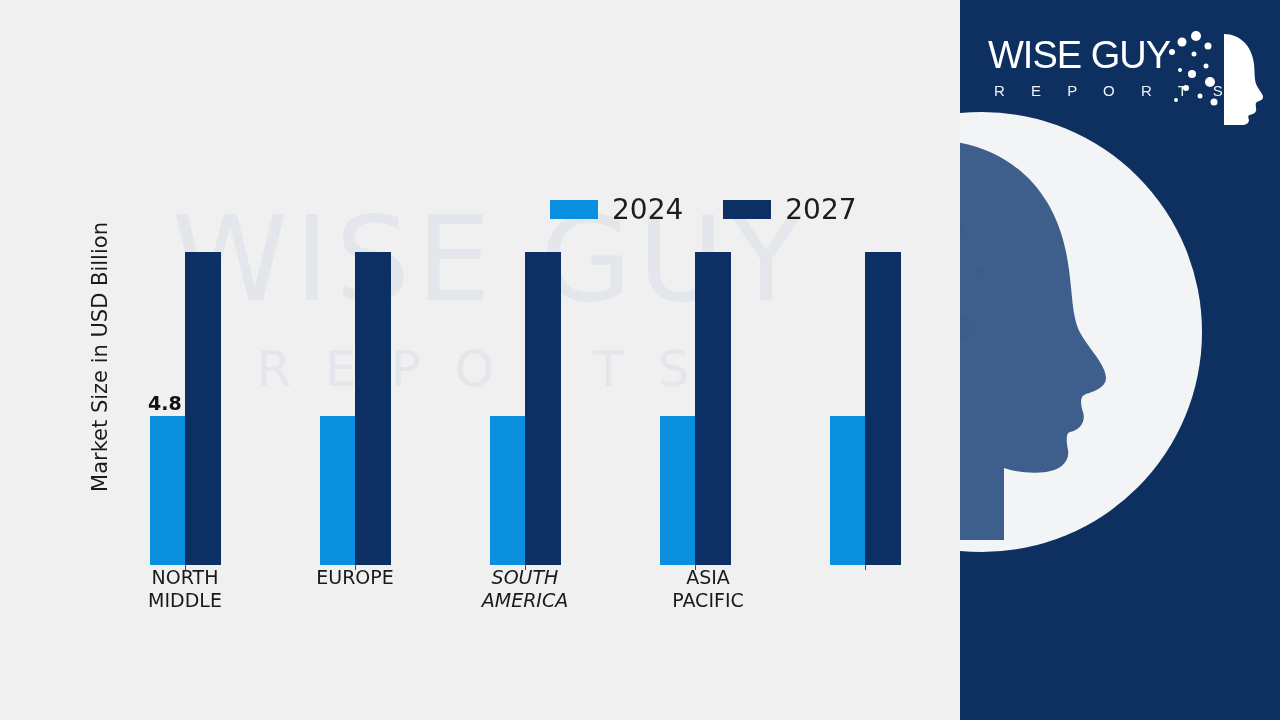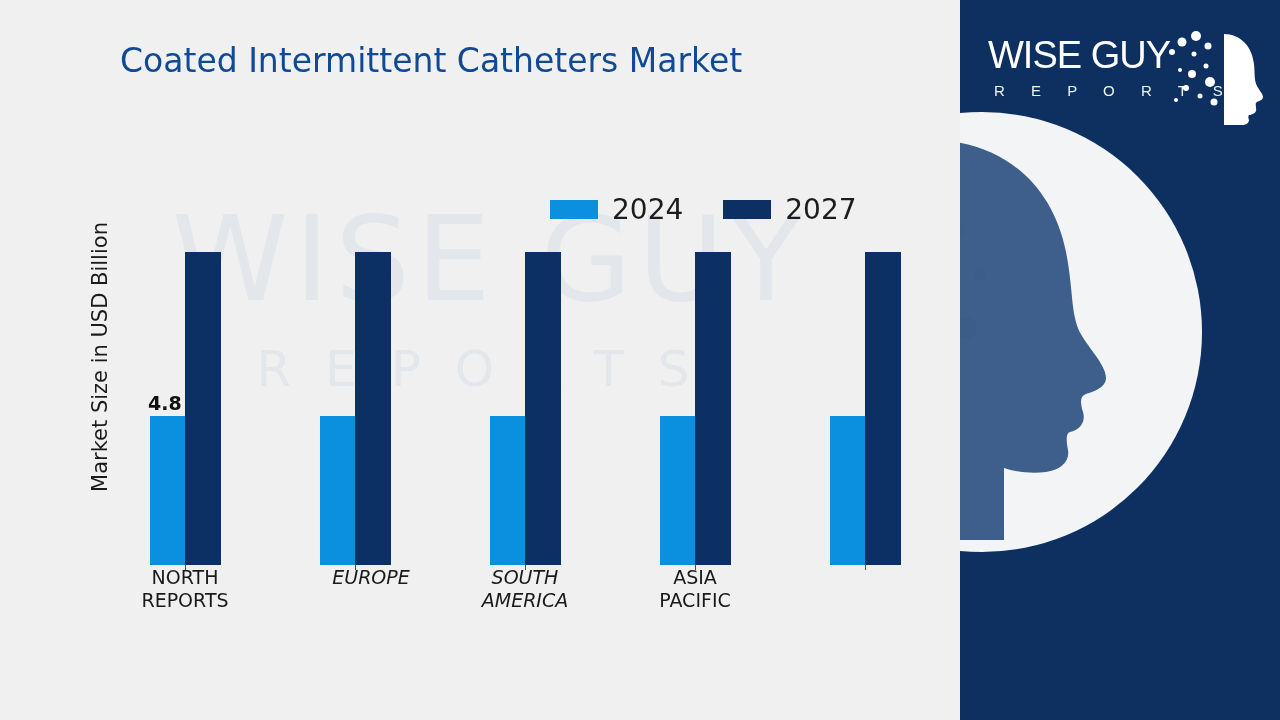--- a/index.html
+++ b/index.html
@@ -251,21 +251,20 @@
 
 <div id="canvas" style="background: rgb(240, 240, 240);">
 
   <div id="chart-panel" style="background: rgb(240, 240, 240);">
 
     <div id="watermark">
       <div class="wm-main" style="color: rgb(223, 227, 233);">WISE GUY</div>
       <div class="wm-sub" style="color: rgb(223, 227, 233);">REPORTS</div>
     </div>
 
-    <div id="chart-title" style="color: rgb(16, 74, 148);">Coated Intermittent Catheters Market</div>
 
     <div id="y-axis-title">Market Size in USD Billion</div>
 
     <div id="legend">
       <div class="legend-item">
         <span class="legend-swatch" style="background: rgb(11, 144, 223);"></span>
         <span class="legend-label">2024</span>
       </div>
       <div class="legend-item">
         <span class="legend-swatch" style="background: rgb(12, 48, 100);"></span>
@@ -301,25 +300,25 @@
     <div id="axis-line">
         <div class="tick" style="left: 75px;"></div>
         <div class="tick" style="left: 245px;"></div>
         <div class="tick" style="left: 415px;"></div>
         <div class="tick" style="left: 585px;"></div>
         <div class="tick" style="left: 755px;"></div>
       </div>
 
     <div id="cat-labels">
         <div class="cat-label" style="left: 5px;">NORTH
-REPORTS</div>
-        <div class="cat-label" style="left: 191px; font-style: italic;">EUROPE</div>
+MIDDLE</div>
+        <div class="cat-label" style="left: 175px;">EUROPE</div>
         <div class="cat-label" style="left: 345px; font-style: italic;">SOUTH
 AMERICA</div>
-        <div class="cat-label" style="left: 515px;">ASIA
+        <div class="cat-label" style="left: 528px;">ASIA
 PACIFIC</div>
       </div>
 
   </div>
 
   <div id="brand-panel" style="background: rgb(13, 48, 97);">
     <div id="brand-circle"></div>
 
     <svg id="brand-dots" viewBox="0 0 300 380">
       <g fill="#c9cfd9">

